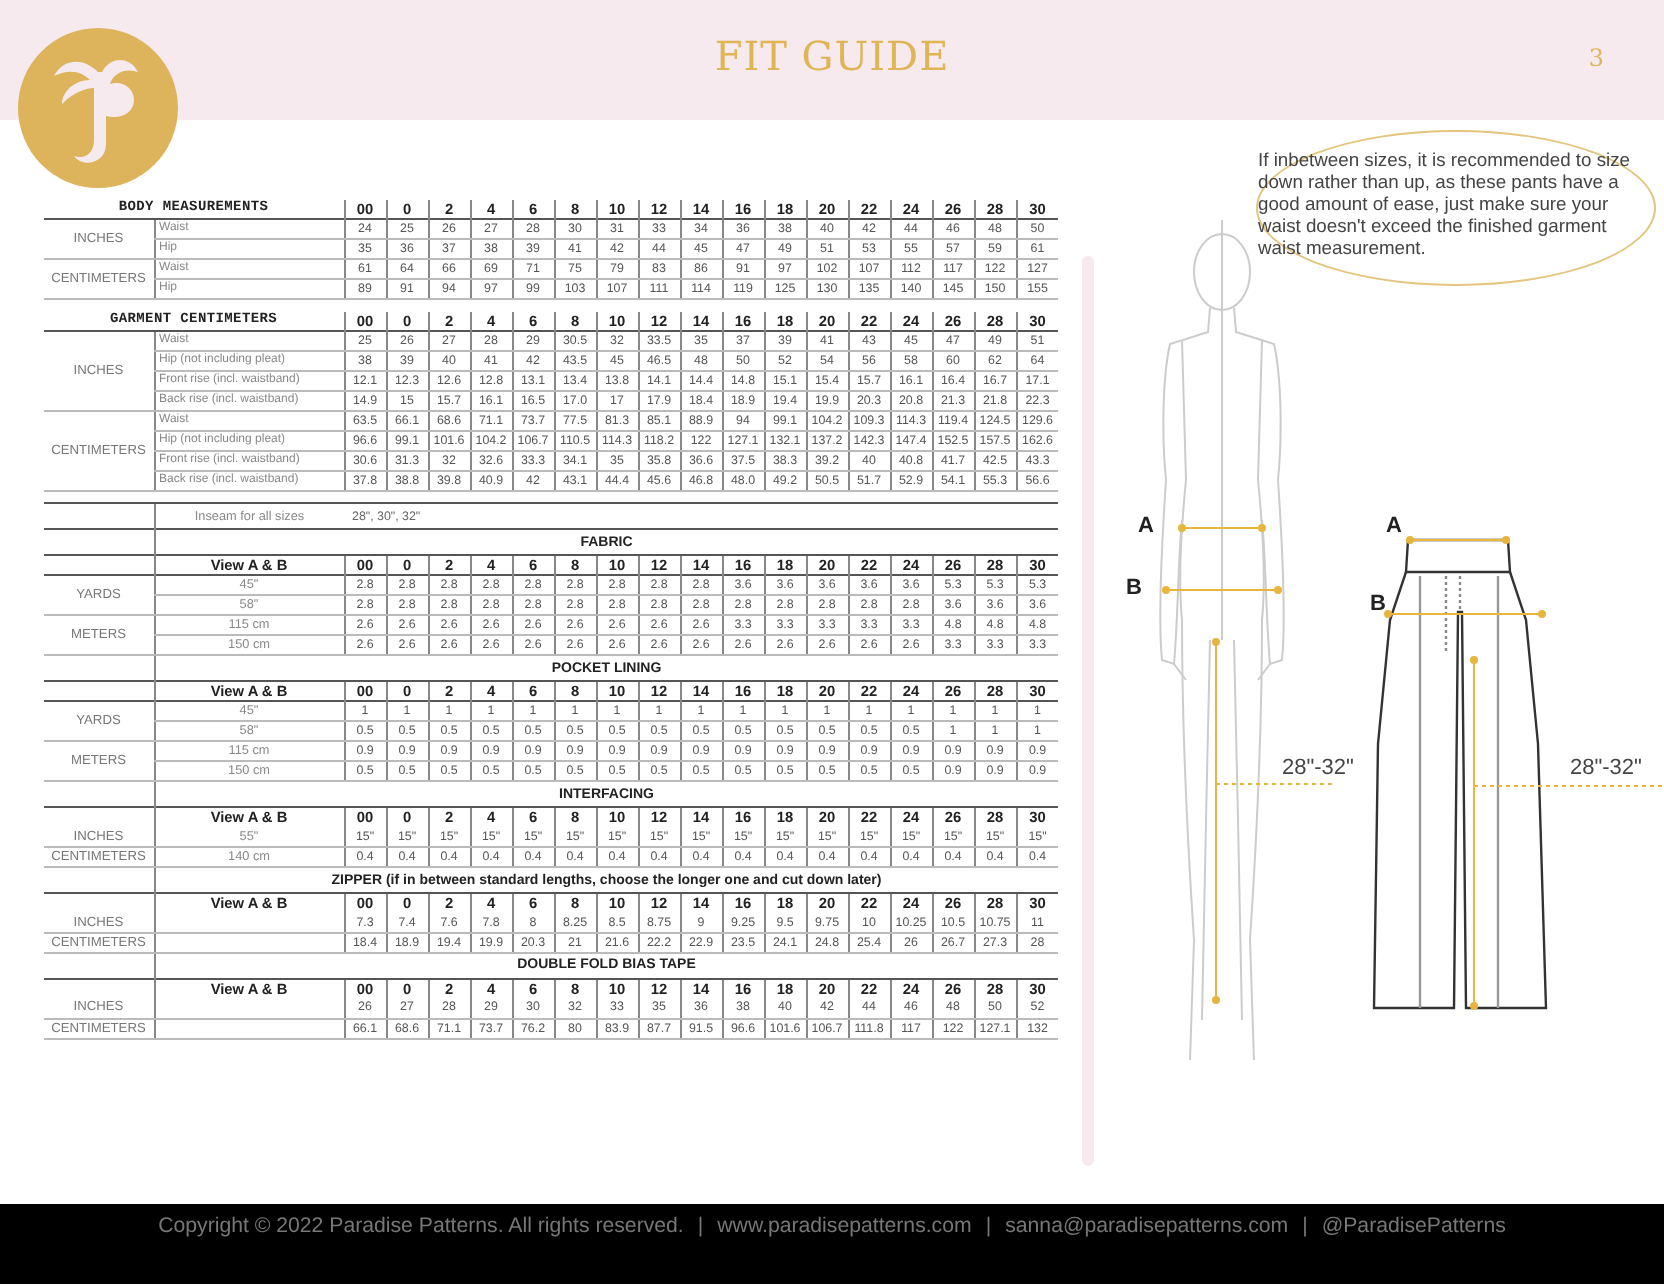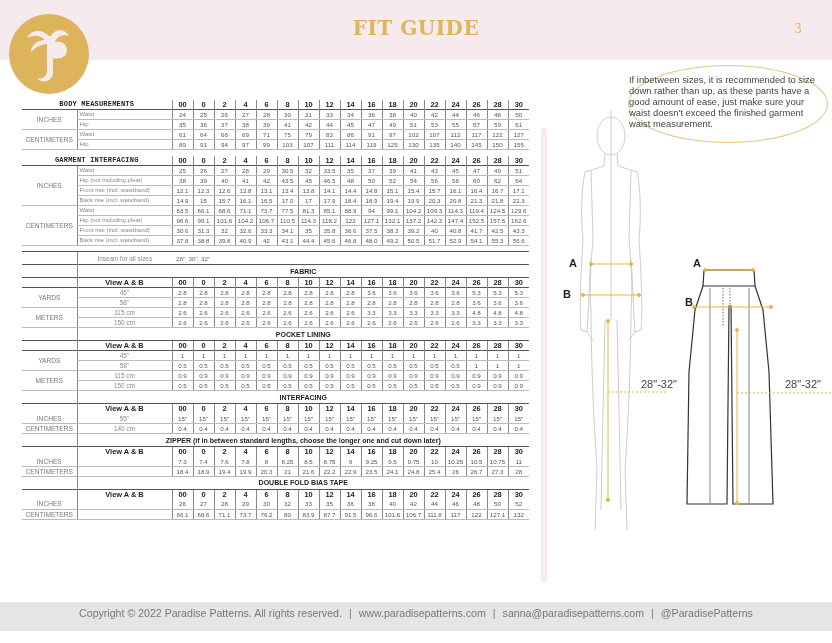--- a/index.html
+++ b/index.html
@@ -1,20 +1,20 @@
 <!DOCTYPE html>
 <html><head>
 <meta charset="utf-8">
 <style>
   * { box-sizing: border-box; margin: 0; padding: 0; }
   html, body { width: 832px; height: 643px; overflow: hidden; background: #ffffff; }
   body { position: relative; font-family: "Liberation Sans", "DejaVu Sans", sans-serif; color: #333; }
 
   .header-band { position: absolute; left: 0; top: 0; width: 832px; height: 60px; background: #f6eaef; }
-  .title { position: absolute; left: 0; right: 0; top: 16px; text-align: center; font-family: "DejaVu Serif", serif; font-size: 20px; letter-spacing: 0.5px; color: #e0b556; font-weight: bold; }
+  .title { position: absolute; left: 0; right: 0; top: 16px; text-align: center; font-family: "DejaVu Serif", serif; font-size: 20px; letter-spacing: 0.5px; color: #e0b556; font-weight: normal; }
   .page-num { position: absolute; right: 30px; top: 22px; font-size: 12px; color: #e0b556; font-family: "DejaVu Serif", serif; }
   .logo { position: absolute; left: 9px; top: 14px; width: 80px; height: 80px; border-radius: 50%; background: #ddb35c; }
   .logo svg { width: 80px; height: 80px; display: block; }
 
   .side-strip { position: absolute; left: 541px; top: 128px; width: 6px; height: 455px; background: #f6eaef; border-radius: 3px; }
 
   .tables { position: absolute; left: 22px; top: 100px; width: 506px; }
   table { border-collapse: collapse; width: 506px; table-layout: fixed; font-size: 6.2px; }
   td, th { height: 9.9px; line-height: 9px; padding: 0 1px; text-align: center; white-space: nowrap; overflow: hidden; }
   .hdr th { font-weight: bold; font-size: 7.4px; color: #222; }
@@ -30,21 +30,21 @@
   .sectitle { font-weight: bold; font-size: 7px; color: #222; text-align: center; }
   .spacer td { height: 6px; }
 
   .note { position: absolute; left: 628px; top: 65px; width: 200px; height: 78px; border: 1px solid #e3c57d; border-radius: 50%; text-align: left; font-size: 9.4px; line-height: 11px; color: #444; padding-top: 8px; }
 
   .figures { position: absolute; left: 547px; top: 110px; width: 285px; height: 480px; }
   .figures svg { width: 285px; height: 480px; display: block; }
   .ann-label { position: absolute; font-weight: bold; font-size: 11px; color: #222; }
   .ann-len { position: absolute; font-size: 11px; color: #444; }
 
-  .footer { position: absolute; left: 0; top: 602px; width: 832px; height: 29px; background: #e5e5e5; }
+  .footer { position: absolute; left: 0; top: 602px; width: 832px; height: 40px; background: #000000; }
   .footer-text { position: absolute; left: 0; right: 0; top: 5px; text-align: center; font-size: 10.6px; color: #777; }
   .footer-text .sep { margin: 0 7px; }
 </style>
 </head>
 <body>
 
 <div class="header-band"></div>
 <div class="logo">
   <svg viewBox="0 0 80 80">
     <path d="M40 22 C32 14 22 16 18 24 C26 20 32 22 36 26 C28 26 22 32 22 38 C28 32 34 30 38 30 L38 56 C38 62 34 66 28 64 C32 70 44 68 44 58 L44 44 C52 46 58 42 58 36 C58 30 52 26 46 28 C48 22 54 20 60 22 C56 14 46 14 42 22 Z" fill="#f6eaef"></path>
@@ -162,21 +162,21 @@
           <td class="num">135</td>
           <td class="num">140</td>
           <td class="num">145</td>
           <td class="num">150</td>
           <td class="num">155</td>
         </tr>
         <tr class="spacer">
           <td colspan="19"></td>
         </tr>
         <tr class="hdr ">
-          <th colspan="2" class="sec">GARMENT INTERFACING</th>
+          <th colspan="2" class="sec">GARMENT CENTIMETERS</th>
           <th class="num">00</th>
           <th class="num">0</th>
           <th class="num">2</th>
           <th class="num">4</th>
           <th class="num">6</th>
           <th class="num">8</th>
           <th class="num">10</th>
           <th class="num">12</th>
           <th class="num">14</th>
           <th class="num">16</th>

